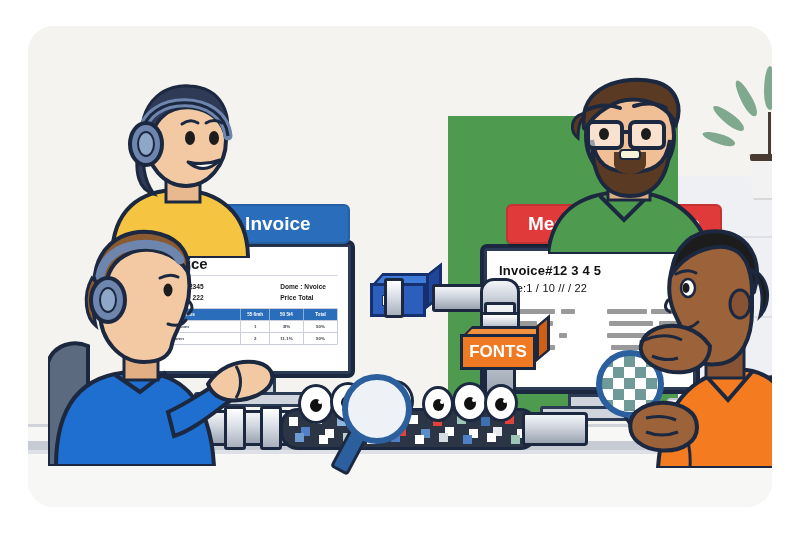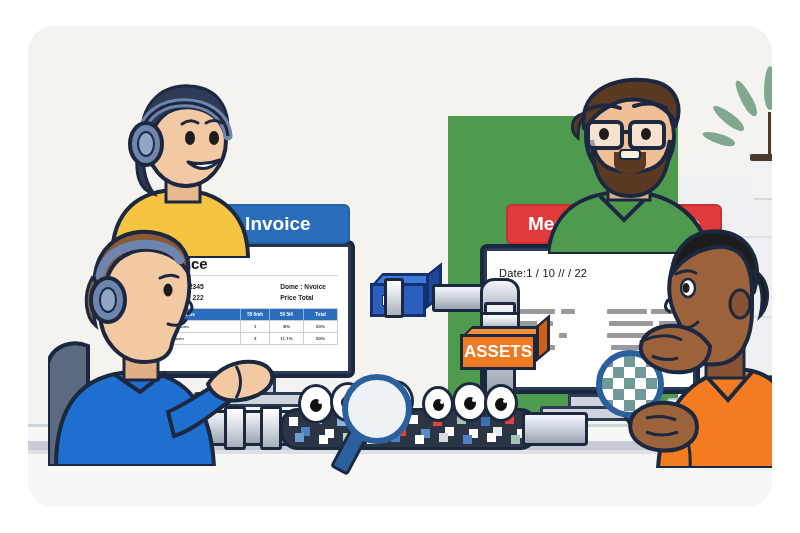--- a/index.html
+++ b/index.html
@@ -201,20 +201,21 @@
         </div>
       </div>
     </div>
     <div class="mon-stand" style="left:196px;top:352px;width:46px;height:16px;"></div>
     <div class="mon-stand" style="left:166px;top:366px;width:108px;height:9px;border-radius:3px;"></div>
 
     <div class="monitor" id="mon-right">
       <div class="mon-bezel"></div>
       <div class="mon-screen">
         <div class="pdf">
+          <div class="pdf-h1">Invoice#12 3 4 5</div>
           <div class="pdf-h2">Date:1 / 10  // / 22</div>
         </div>
         <div class="pdf-bars" id="pdf-bars">
             <div class="bar" style="left: 4px; top: 0px; width: 52px; height: 5px; background: rgb(154, 154, 154);"></div>
             <div class="bar" style="left: 62px; top: 0px; width: 14px; height: 5px; background: rgb(154, 154, 154);"></div>
             <div class="bar" style="left: 108px; top: 0px; width: 40px; height: 5px; background: rgb(154, 154, 154);"></div>
             <div class="bar" style="left: 152px; top: 0px; width: 30px; height: 5px; background: rgb(154, 154, 154);"></div>
             <div class="bar" style="left: 4px; top: 12px; width: 34px; height: 5px; background: rgb(154, 154, 154);"></div>
             <div class="bar" style="left: 44px; top: 12px; width: 10px; height: 5px; background: rgb(154, 154, 154);"></div>
             <div class="bar" style="left: 110px; top: 12px; width: 44px; height: 5px; background: rgb(154, 154, 154);"></div>
@@ -251,21 +252,21 @@
 
     <div class="pipe" style="left:404px;top:258px;width:62px;height:22px;border-radius:3px;"></div>
     <div class="pipe-collar" style="left:356px;top:252px;width:14px;height:34px;"></div>
     <div class="pipe" style="left:452px;top:252px;width:34px;height:34px;border-radius:14px 14px 4px 4px;"></div>
     <div class="pipe" style="left:456px;top:276px;width:26px;height:88px;border-radius:3px;"></div>
     <div class="pipe-collar" style="left:452px;top:286px;width:34px;height:14px;"></div>
 
     <div id="fonts-box">
       <div class="top"></div>
         <div class="side"></div>
-      <div class="front">ASSETS</div>
+      <div class="front">FONTS</div>
     </div>
 
     <div id="mosaic">
         <div class="px" style="left: 6px; top: 6px; background: rgb(255, 255, 255);"></div>
         <div class="px" style="left: 18px; top: 16px; background: rgb(79, 127, 196);"></div>
         <div class="px" style="left: 30px; top: 4px; background: rgb(233, 237, 242);"></div>
         <div class="px" style="left: 42px; top: 18px; background: rgb(255, 255, 255);"></div>
         <div class="px" style="left: 54px; top: 6px; background: rgb(143, 182, 216);"></div>
         <div class="px" style="left: 66px; top: 16px; background: rgb(255, 255, 255);"></div>
         <div class="px" style="left: 78px; top: 4px; background: rgb(63, 111, 176);"></div>

